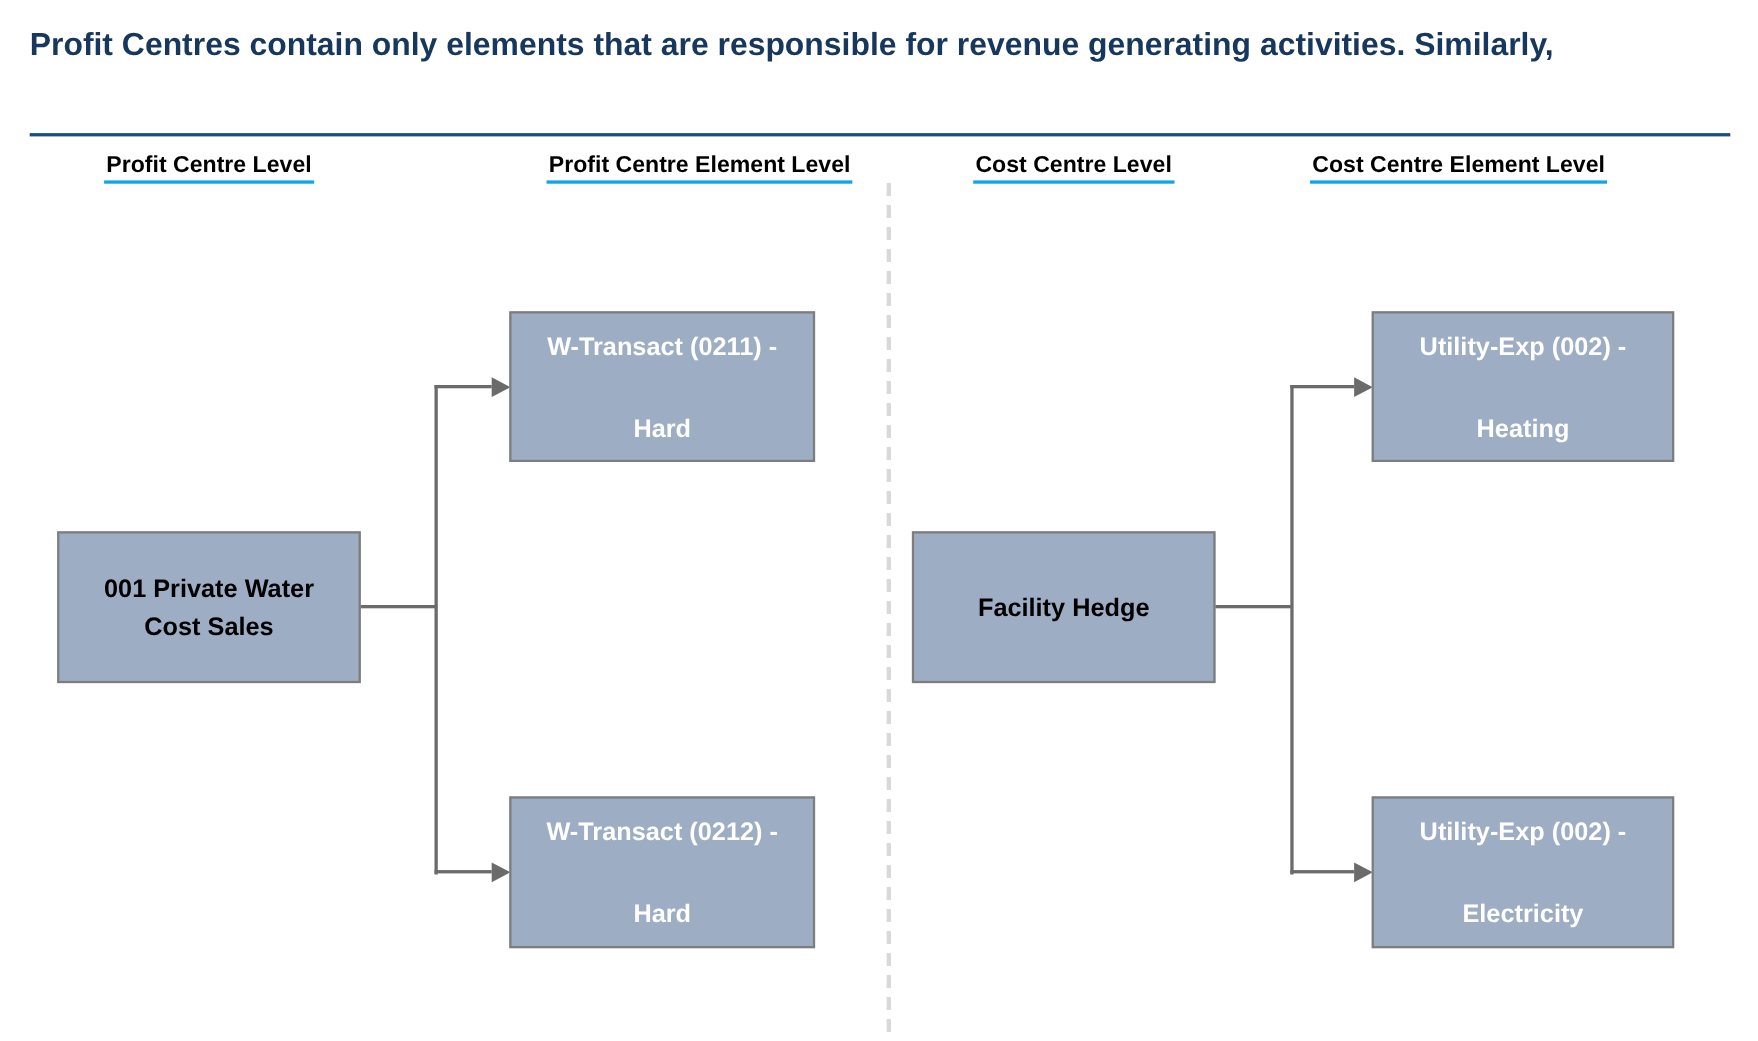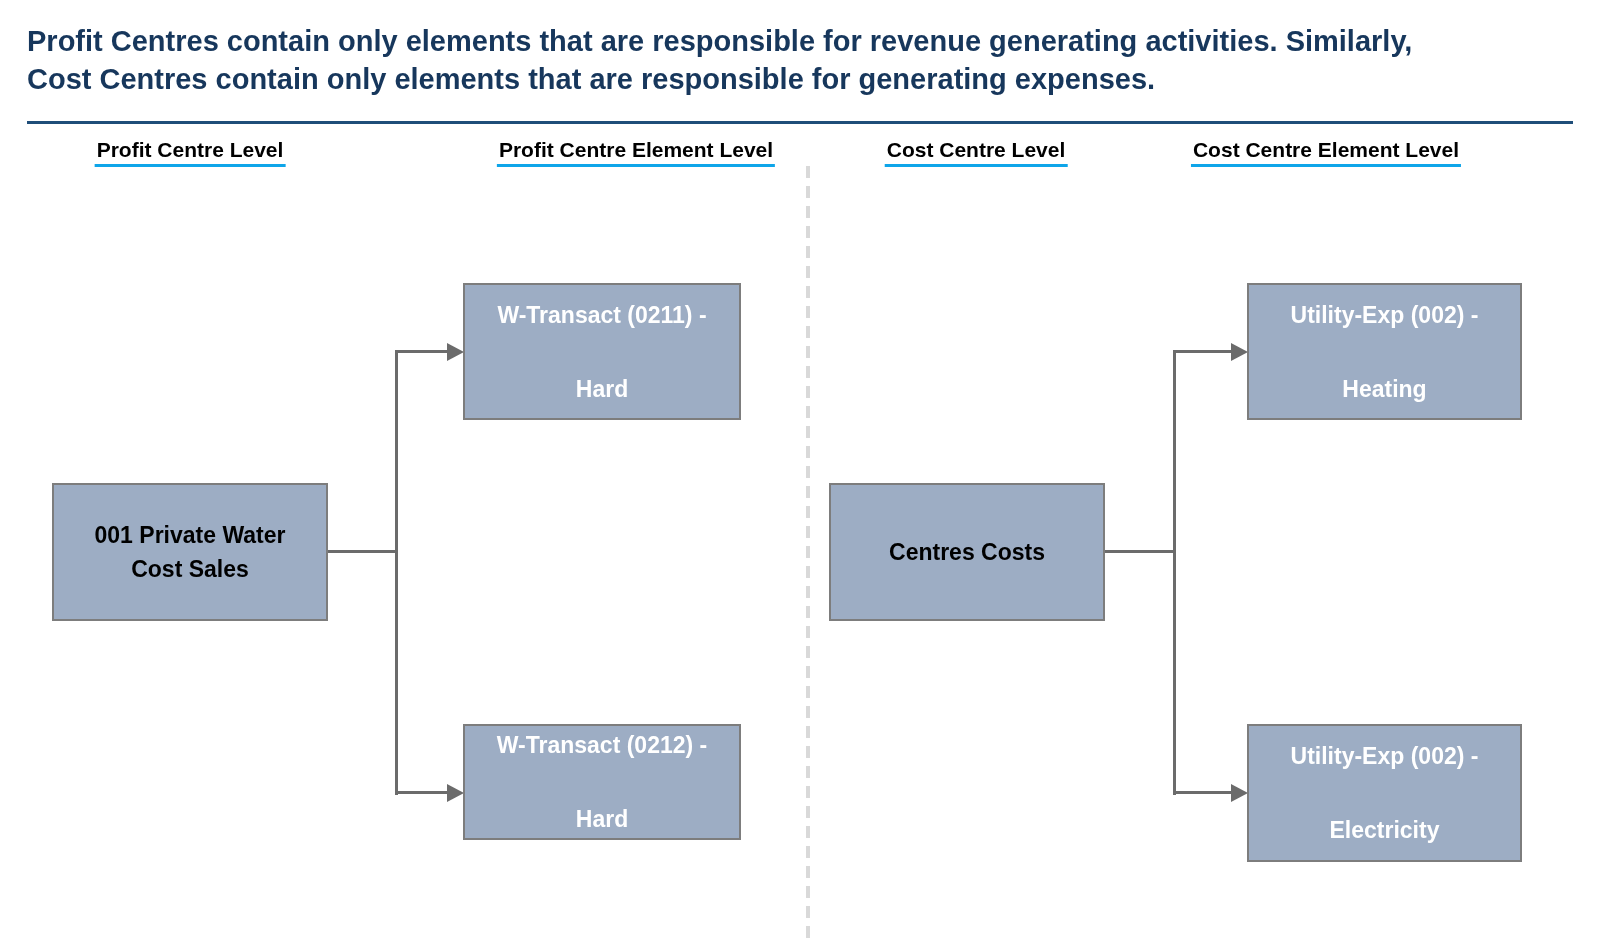--- a/index.html
+++ b/index.html
@@ -94,21 +94,20 @@
     border-left: 17px solid #6b6b6b;
   }
 </style>
 </head>
 <body>
 
 <div class="page">
 
   <div class="title">
     <span>Profit Centres contain only elements that are responsible for revenue generating activities. Similarly,</span>
-    <span>Cost Centres contain only elements that are responsible for generating expenses.</span>
   </div>
   <div class="rule"></div>
 
   <div class="col-header" style="left:190px">Profit Centre Level</div>
   <div class="col-header" style="left:636px">Profit Centre Element Level</div>
   <div class="col-header" style="left:976px">Cost Centre Level</div>
   <div class="col-header" style="left:1326px">Cost Centre Element Level</div>
 
   <div class="vdivider"></div>
 
@@ -122,27 +121,27 @@
   <div class="h-line" style="left:395px; top:350px; width:52px;"></div>
   <div class="arrowhead" style="left:447px; top:343px;"></div>
   <div class="h-line" style="left:395px; top:791px; width:52px;"></div>
   <div class="arrowhead" style="left:447px; top:784px;"></div>
 
   <div class="node child" style="left:463px; top:283px; width:278px; height:137px;">
     <span>W-Transact (0211) -</span>
     <span>Hard</span>
   </div>
 
-  <div class="node child" style="left:463px; top:724px; width:278px; height:116px;">
+  <div class="node child" style="left:463px; top:724px; width:278px; height:138px;">
     <span>W-Transact (0212) -</span>
     <span>Hard</span>
   </div>
 
   <div class="node parent" style="left:829px; top:483px; width:276px; height:138px;">
-    <span>Centres Costs</span>
+    <span>Facility Hedge</span>
   </div>
 
   <div class="h-line" style="left:1105px; top:550px; width:70px;"></div>
   <div class="v-line" style="left:1173px; top:350px; height:445px;"></div>
   <div class="h-line" style="left:1173px; top:350px; width:58px;"></div>
   <div class="arrowhead" style="left:1231px; top:343px;"></div>
   <div class="h-line" style="left:1173px; top:791px; width:58px;"></div>
   <div class="arrowhead" style="left:1231px; top:784px;"></div>
 
   <div class="node child" style="left:1247px; top:283px; width:275px; height:137px;">

